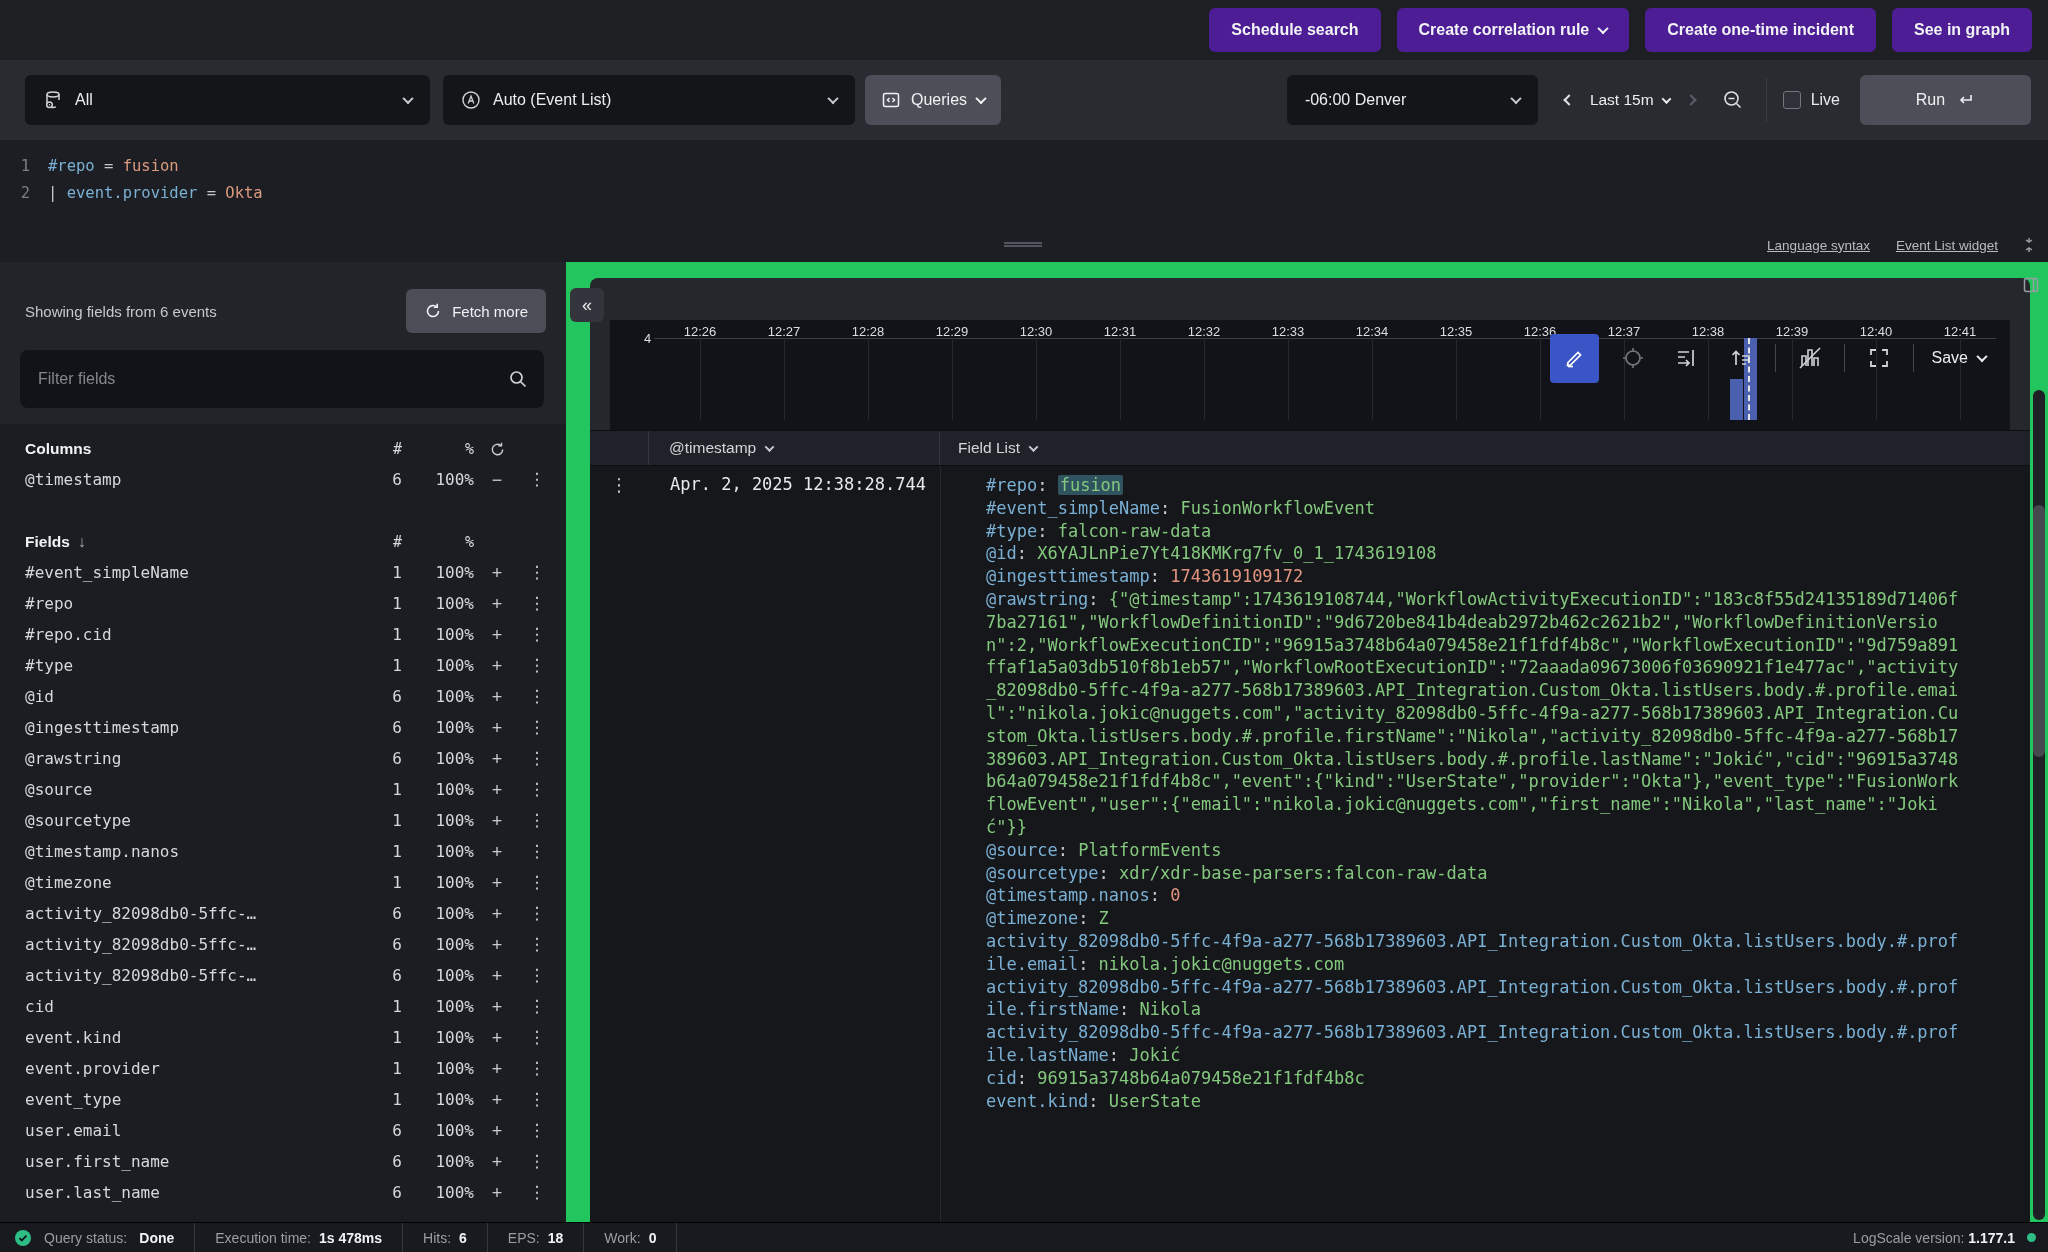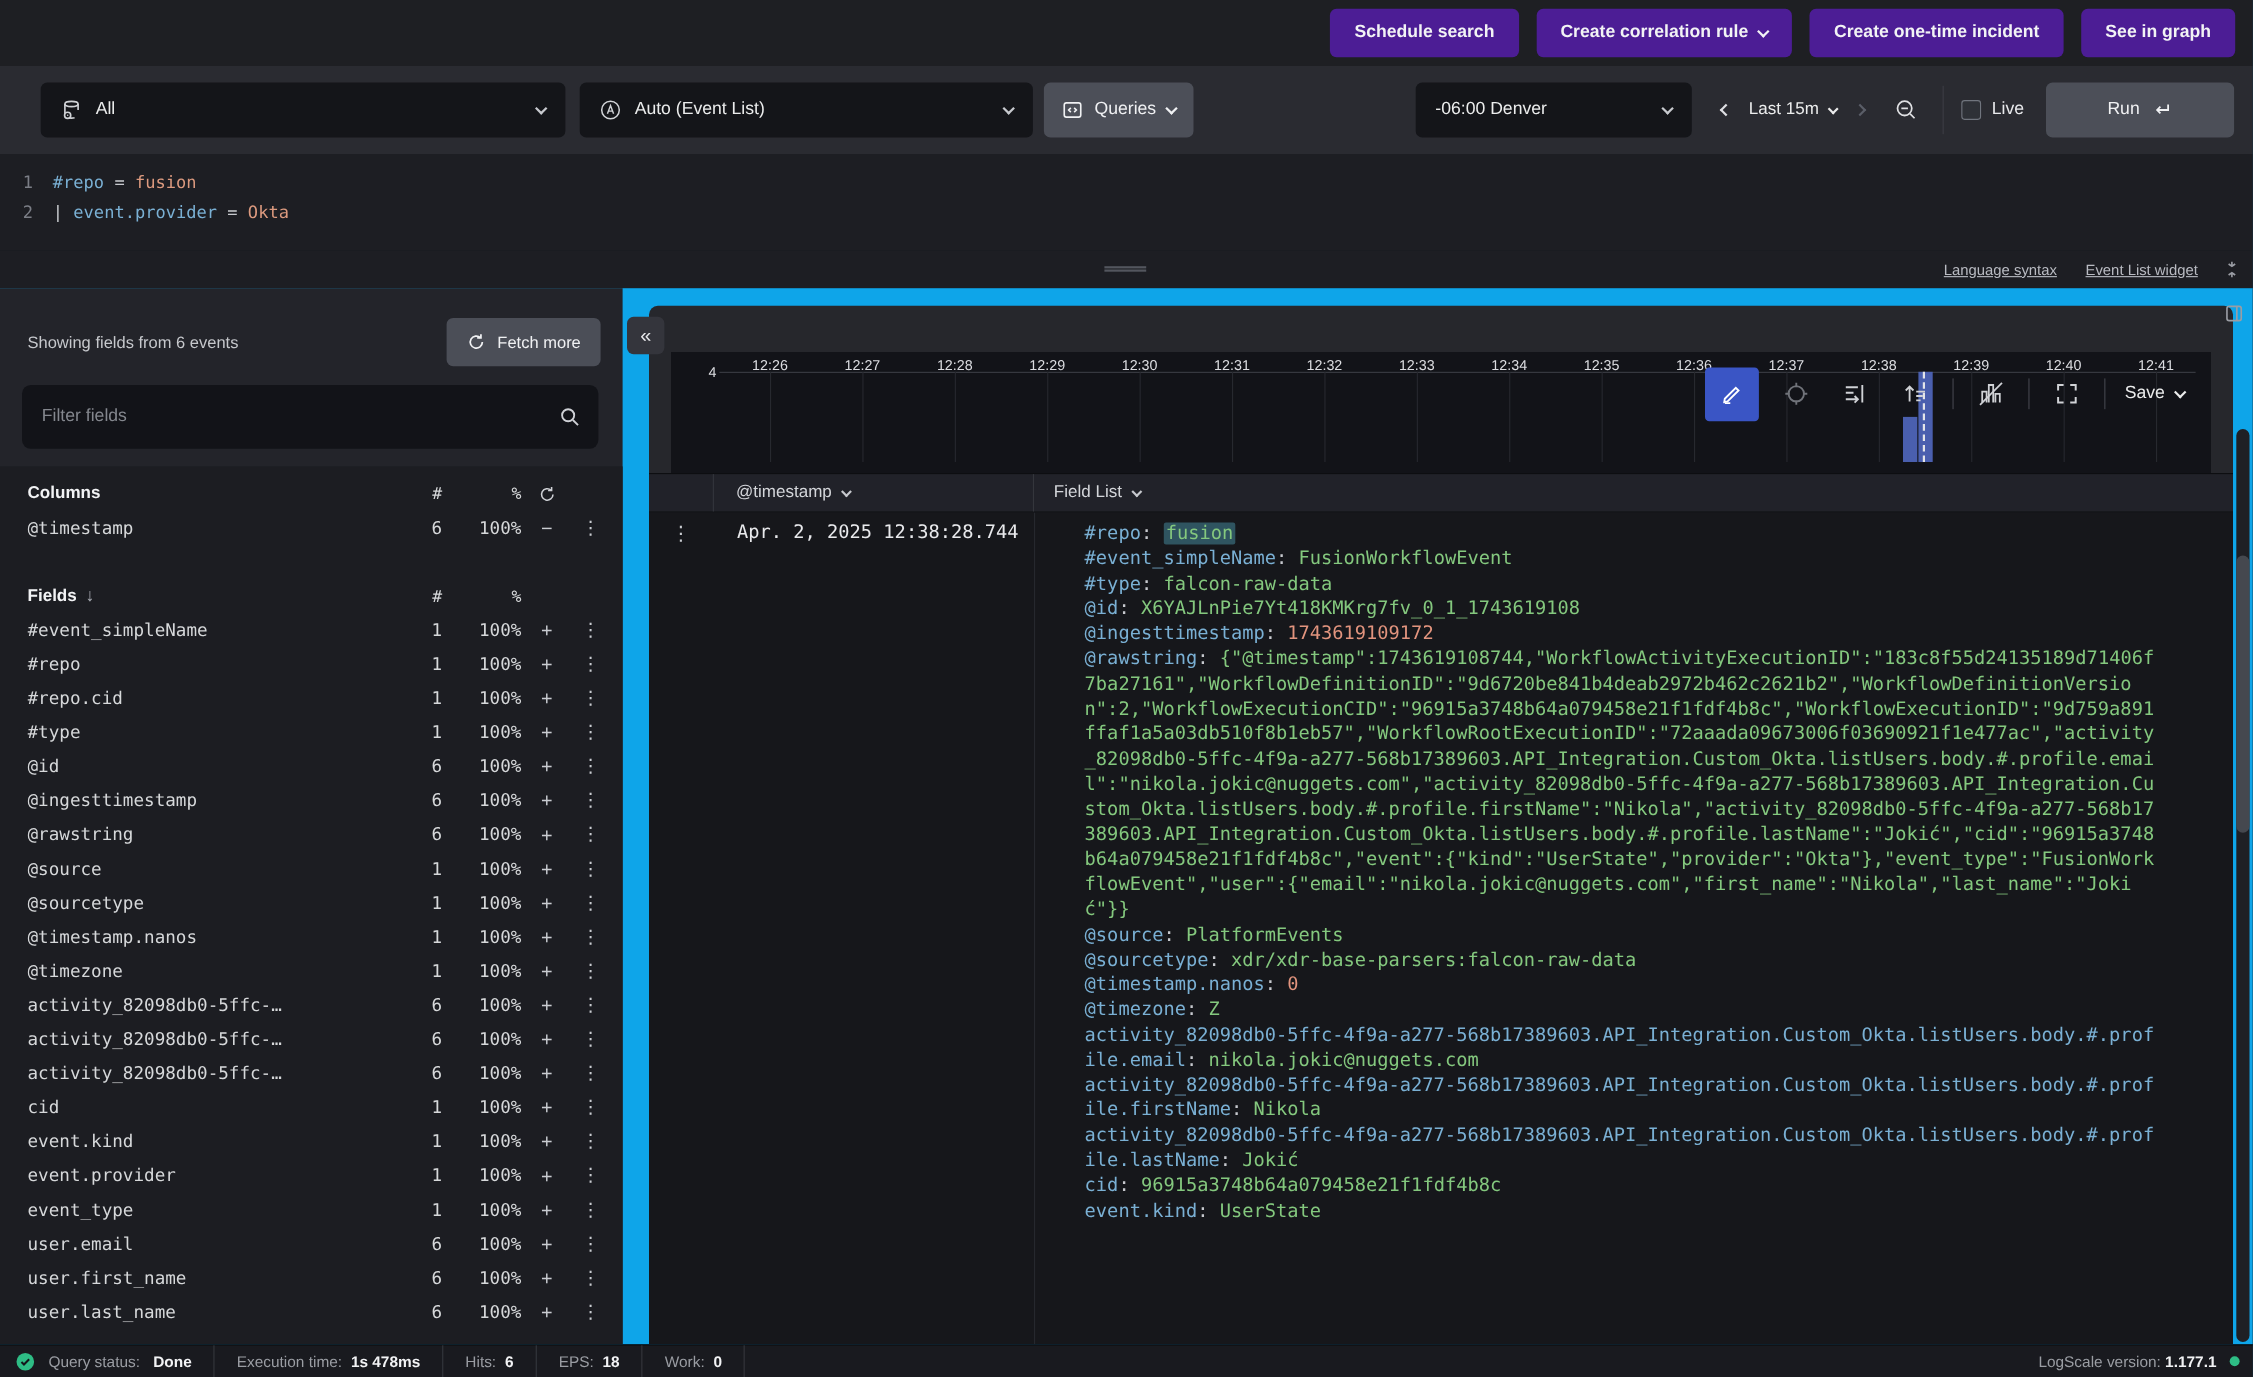--- a/index.html
+++ b/index.html
@@ -15,21 +15,21 @@
 
   
   .chev { display:inline-block; width:8px; height:8px; border-right:2px solid currentColor; border-bottom:2px solid currentColor; transform:rotate(45deg) translate(-1px,-1px); }
   .chev.left  { transform:rotate(135deg); }
   .chev.right { transform:rotate(-45deg); }
 
   
   .querybar { height:80px; background:#2a2b31; display:flex; align-items:center; padding:0 17px 0 25px; }
   .qsel { background:#141519; border-radius:6px; height:50px; display:flex; align-items:center; padding:0 18px; gap:12px; font-size:16px; color:#eceded; cursor:pointer; }
   .qsel .chev { color:#c7c9ce; margin-left:auto; }
-  .sel-repo { width:477px;margin-left:12px; }
+  .sel-repo { width:405px; }
   .sel-view { width:412px; margin-left:13px; }
   .btn-gray { background:#4c4f58; border:none; border-radius:6px; height:50px; color:#f0f1f3; font-size:16px; font-family:"Liberation Sans",sans-serif; display:flex; align-items:center; gap:10px; padding:0 16px; margin-left:10px; cursor:pointer; }
   .sel-tz { width:251px; margin-left:auto; }
   .nav-btn { background:none; border:none; color:#dfe0e4; width:34px; height:40px; display:flex; align-items:center; justify-content:center; cursor:pointer; }
   .nav-btn.dim { color:#5a5e68; }
   .time-range { display:flex; align-items:center; gap:9px; font-size:15.5px; color:#eceded; padding:0 4px; cursor:pointer; }
   .time-range .chev { width:7px; height:7px; }
   .qdivider { width:1px; height:44px; background:#3c3e45; margin:0 16px; }
   .live { display:flex; align-items:center; gap:10px; font-size:16px; color:#e8e9ec; cursor:pointer; }
   .live .box { width:18px; height:18px; border:1.5px solid #70757e; border-radius:3px; background:#2e3137; }
@@ -44,21 +44,21 @@
   .tok-op { color:#c7c9ce; }
   .tok-val { color:#dc9a7f; }
 
   .editor-foot { height:34px; background:#1d1e23; display:flex; align-items:center; position:relative; }
   .drag-handle { position:absolute; left:1004px; top:14px; width:38px; height:5px; border-top:2px solid #53565e; border-bottom:2px solid #53565e; }
   .efoot-right { margin-left:auto; display:flex; align-items:center; gap:26px; padding-right:10px; }
   .efoot-link { color:#b9bbc2; font-size:13.5px; text-decoration:underline; cursor:pointer; }
   .rail-icon { color:#9a9da4; cursor:pointer; }
 
   
-  .main { height:960px; position:relative; background:#0ea5e9;text-decoration:underline; }
+  .main { height:960px; position:relative; background:#22c55e;text-decoration:underline; }
   .sidebar { position:absolute; left:0; top:0; width:566px; height:100%; background:#23242a; display:flex; flex-direction:column; }
   .side-head { height:72px; padding:26px 20px 0 25px; display:flex; align-items:center; justify-content:space-between; }
   .side-summary { font-size:15px; color:#c6c8cc; }
   .fetch-btn { background:#4b4e57; border:none; border-radius:6px; height:44px; padding:0 18px; color:#f0f1f3; font-size:15px; font-family:"Liberation Sans",sans-serif; display:flex; align-items:center; gap:10px; cursor:pointer; }
   .filter-wrap { margin:16px 22px 0 20px; position:relative; }
   .filter-input { width:100%; height:58px; background:#121318; border:none; border-radius:8px; color:#e8e9ec; font-size:16px; padding:0 48px 0 18px; font-family:"Liberation Sans",sans-serif; }
   .filter-input::placeholder { color:#84878e; }
   .filter-search { position:absolute; right:16px; top:19px; color:#cfd1d6; }
 
   .flist { margin-top:16px; flex:1; background:#1c1d22; padding-top:10px; overflow:hidden; }

